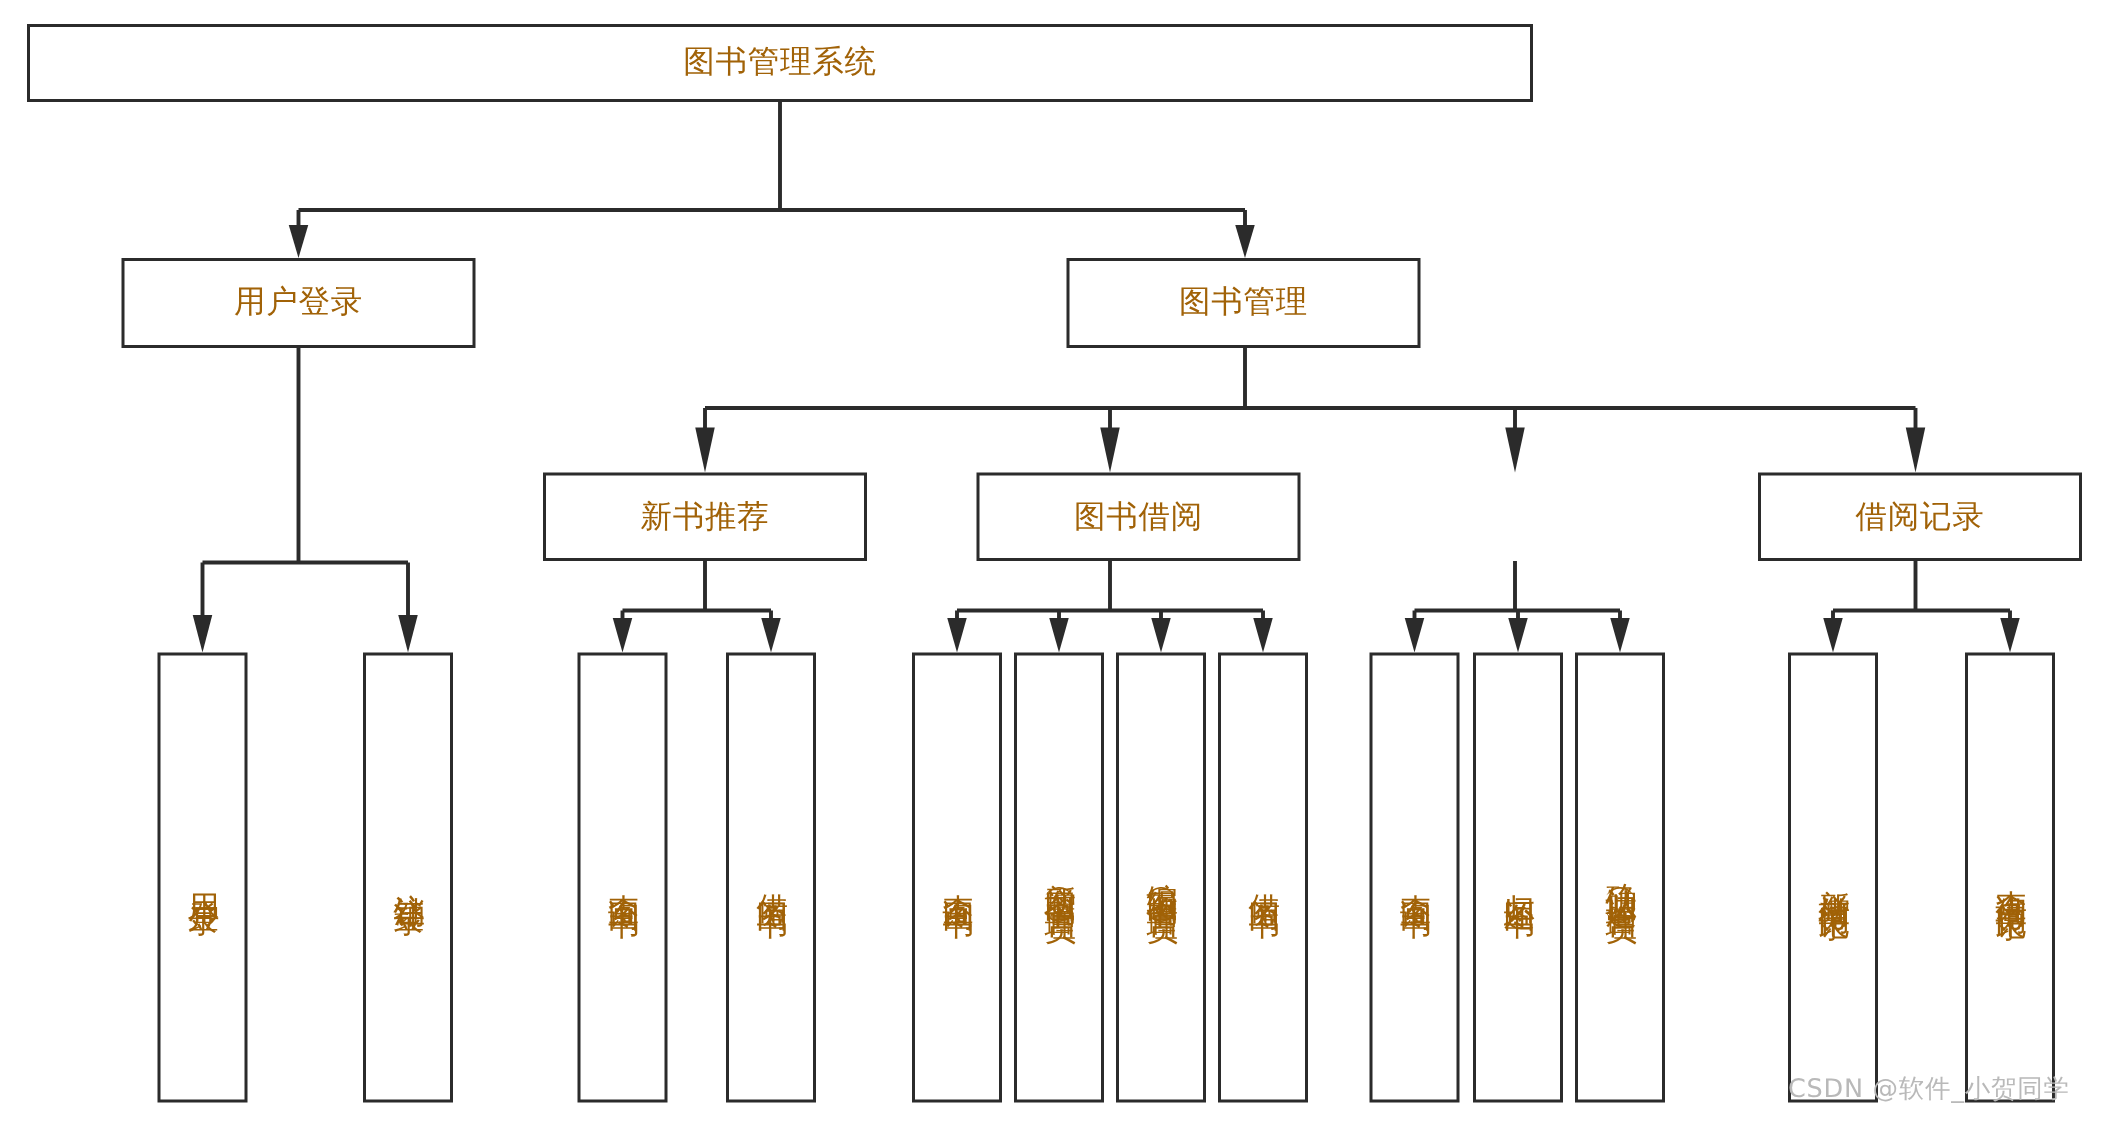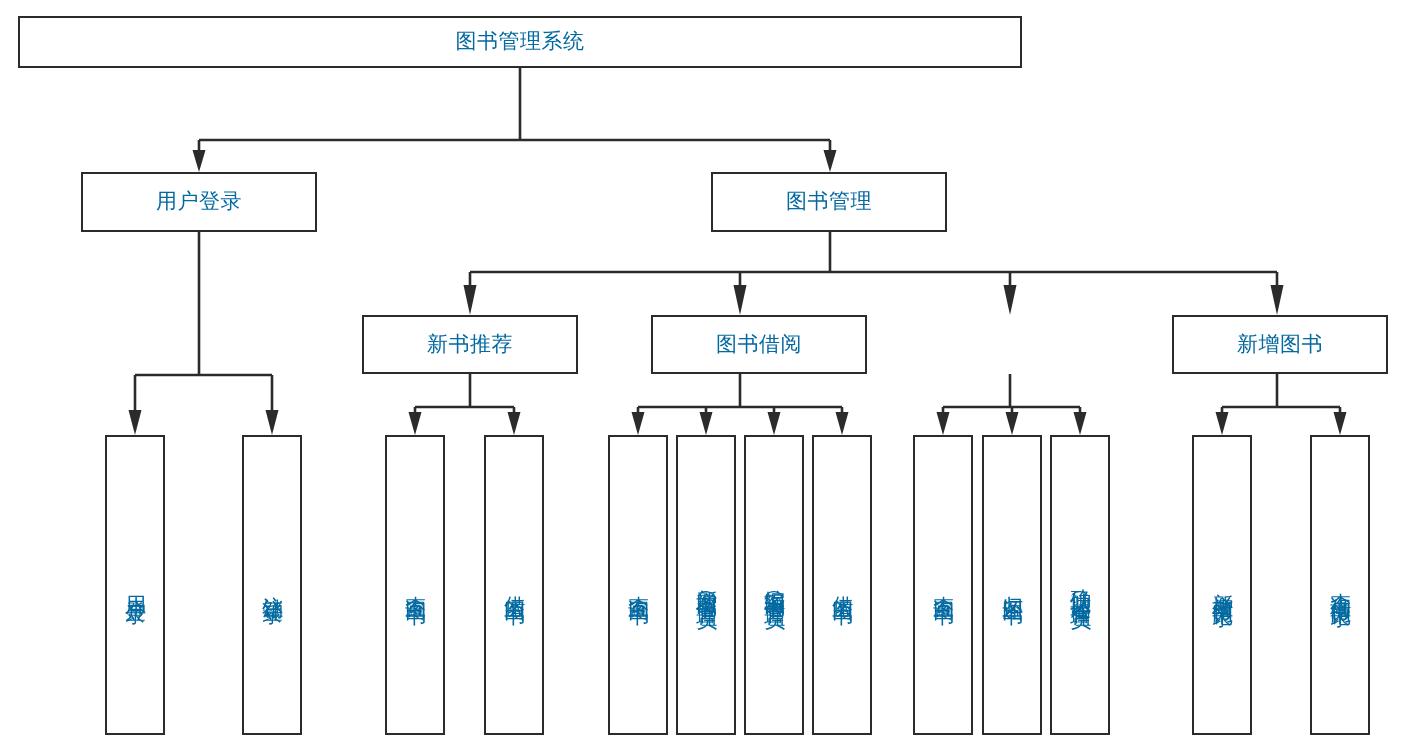--- a/index.html
+++ b/index.html
@@ -32,21 +32,21 @@
     border: 2px solid #2b2b2b;
     background: #ffffff;
     display: flex;
     align-items: center;
     justify-content: center;
     text-align: center;
   }
   .node-label {
     font-size: 21px;
     line-height: 1.1;
-    color: #0369a1;
+    color: #a16207;
     letter-spacing: 0.5px;
     white-space: nowrap;
   }
   .node.vertical {
     align-items: center;
     justify-content: center;
   }
   .node.vertical .node-label {
     writing-mode: vertical-rl;
     text-orientation: upright;
@@ -153,21 +153,21 @@
     <span class="node-label">新书推荐</span>
   </div>
 
   <div class="node" style="left:711px; top:172px; width:236px; height:60px;">
     <span class="node-label">图书管理</span>
   </div>
   <div class="node" style="left:632px; top:315px; width:216px; height:59px;margin-left:19px;">
     <span class="node-label">图书借阅</span>
   </div>
   <div class="node" style="left:1172px; top:315px; width:216px; height:59px;">
-    <span class="node-label">新增图书</span>
+    <span class="node-label">借阅记录</span>
   </div>
 
   <div class="node vertical" style="left:105px; top:435px; width:60px; height:300px;">
     <span class="node-label">用户登录</span>
   </div>
   <div class="node vertical" style="left:242px; top:435px; width:60px; height:300px;">
     <span class="node-label">注销登录</span>
   </div>
   <div class="node vertical" style="left:385px; top:435px; width:60px; height:300px;">
     <span class="node-label">查询图书</span>
@@ -196,14 +196,15 @@
   <div class="node vertical" style="left:1050px; top:435px; width:60px; height:300px;">
     <span class="node-label">确认归还（管理员）</span>
   </div>
   <div class="node vertical" style="left:1192px; top:435px; width:60px; height:300px;">
     <span class="node-label">新增借阅记录</span>
   </div>
   <div class="node vertical" style="left:1310px; top:435px; width:60px; height:300px;">
     <span class="node-label">查询借阅记录</span>
   </div>
 
+  <div class="watermark" style="left:1192px; top:714px;">CSDN @软件_小贺同学</div>
 
 </div>
 
 </body></html>

